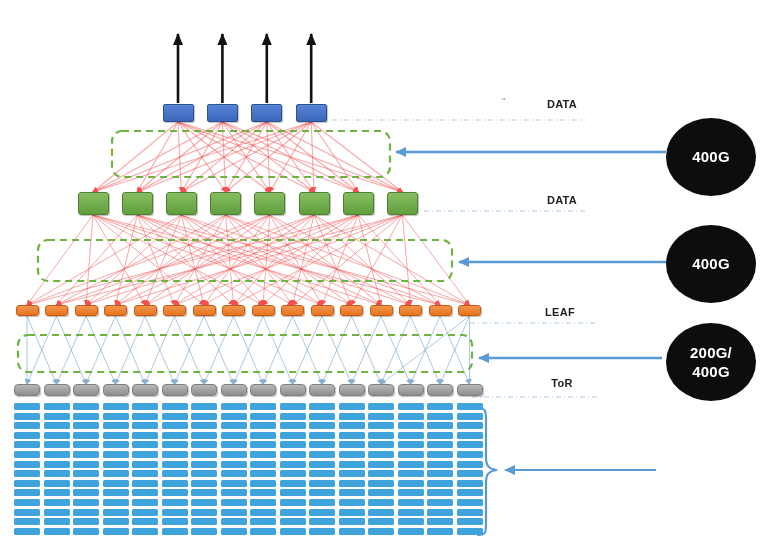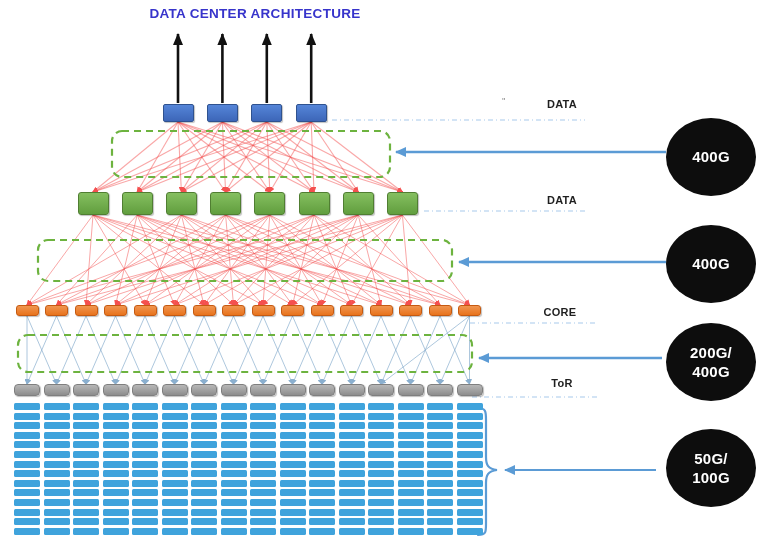--- a/index.html
+++ b/index.html
@@ -454,39 +454,34 @@
       <div class="server-bar" style="left: 456.5px; top: 460.6px; width: 26px; height: 7px; background: rgb(63, 163, 220);"></div>
       <div class="server-bar" style="left: 456.5px; top: 470.2px; width: 26px; height: 7px; background: rgb(63, 163, 220);"></div>
       <div class="server-bar" style="left: 456.5px; top: 479.8px; width: 26px; height: 7px; background: rgb(63, 163, 220);"></div>
       <div class="server-bar" style="left: 456.5px; top: 489.4px; width: 26px; height: 7px; background: rgb(63, 163, 220);"></div>
       <div class="server-bar" style="left: 456.5px; top: 499px; width: 26px; height: 7px; background: rgb(63, 163, 220);"></div>
       <div class="server-bar" style="left: 456.5px; top: 508.6px; width: 26px; height: 7px; background: rgb(63, 163, 220);"></div>
       <div class="server-bar" style="left: 456.5px; top: 518.2px; width: 26px; height: 7px; background: rgb(63, 163, 220);"></div>
       <div class="server-bar" style="left: 456.5px; top: 527.8px; width: 26px; height: 7px; background: rgb(63, 163, 220);"></div>
     </div>
 
-  <div class="title" style="color: rgb(55, 52, 203);">DATA CENTER ARCHITECTURE</div>
 
   <span class="mark" style="left:502px;top:96px;">''</span>
 
   <div class="tier-label" style="left:534px;top:98px;width:56px;">DATA</div>
   <div class="tier-label" style="left:532px;top:194px;width:60px;">DATA</div>
-  <div class="tier-label" style="left:532px;top:306px;width:56px;">CORE</div>
+  <div class="tier-label" style="left:532px;top:306px;width:56px;">LEAF</div>
   <div class="tier-label" style="left:534px;top:377px;width:56px;">ToR</div>
 
   <div class="badge" style="left: 666px; top: 118px; background: rgb(13, 13, 13); color: rgb(255, 255, 255);">
     <span>400G</span>
     <span></span>
   </div>
   <div class="badge" style="left: 666px; top: 225px; background: rgb(13, 13, 13); color: rgb(255, 255, 255);">
     <span>400G</span>
     <span></span>
   </div>
   <div class="badge" style="left: 666px; top: 323px; background: rgb(13, 13, 13); color: rgb(255, 255, 255);">
     <span>200G/</span>
     <span>400G</span>
   </div>
-  <div class="badge" style="left: 666px; top: 429px; background: rgb(13, 13, 13); color: rgb(255, 255, 255);">
-    <span>50G/</span>
-    <span>100G</span>
-  </div>
 
 </div>
 
 </body></html>

